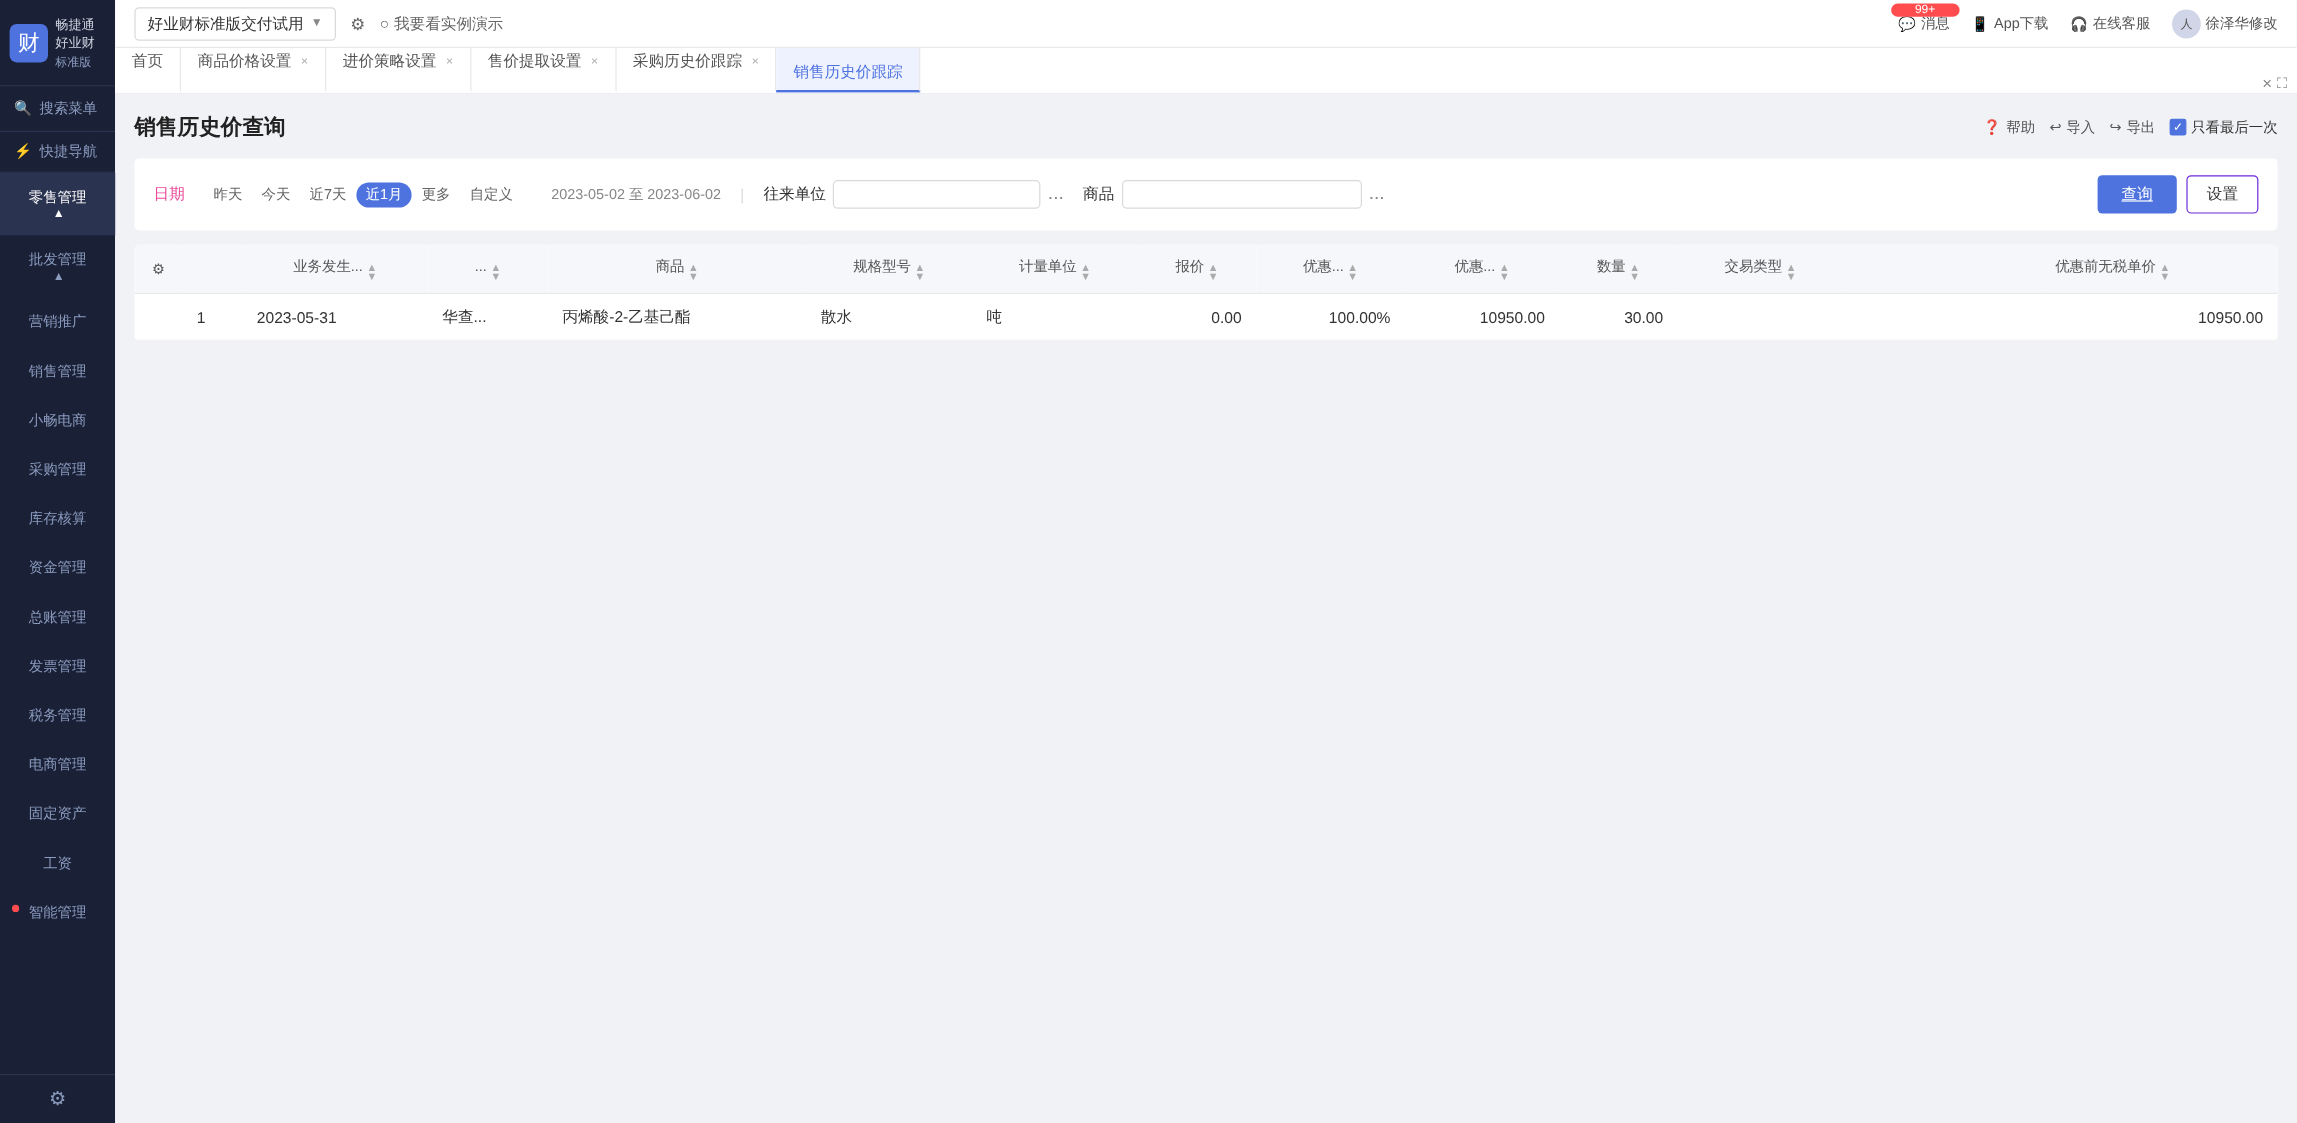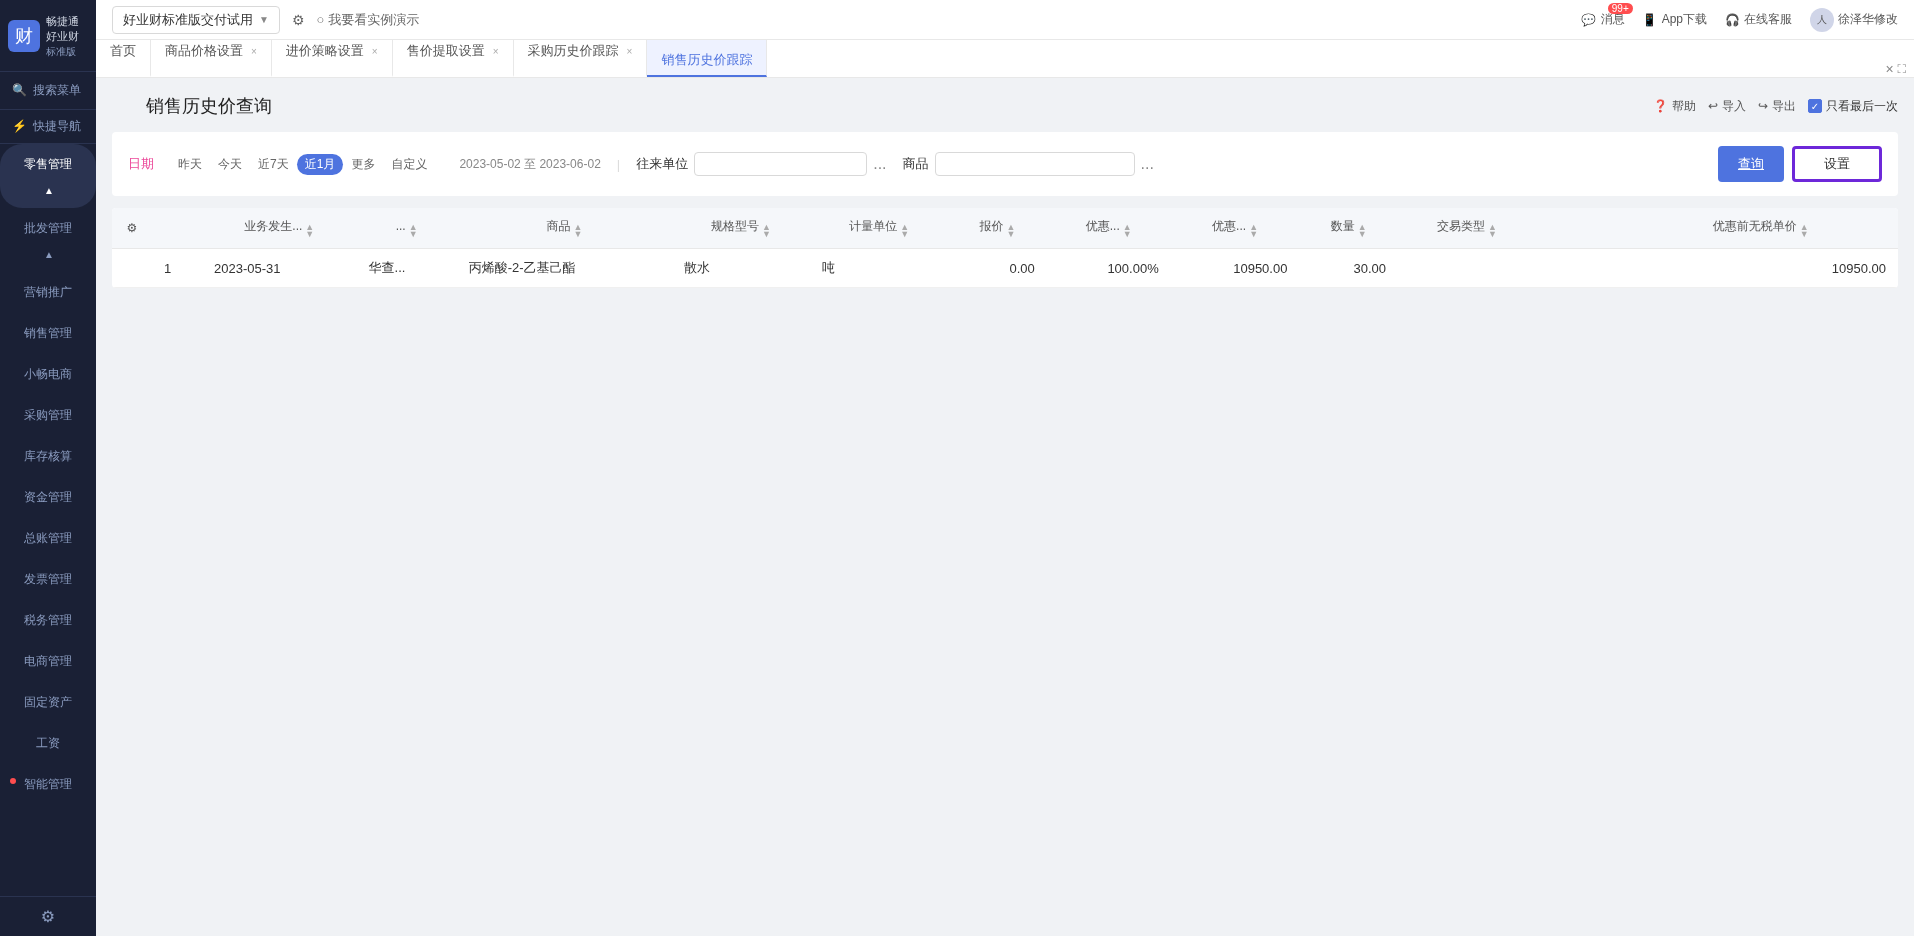--- a/index.html
+++ b/index.html
@@ -6,52 +6,52 @@
     body { font-family: "Microsoft YaHei", "PingFang SC", sans-serif; font-size: 13px; background: #f0f2f5; display: flex; height: 936px; overflow: hidden; }
 
     
     .sidebar { width: 96px; background: #1a2035; color: #cdd3e0; display: flex; flex-direction: column; height: 100%; flex-shrink: 0; }
     .sidebar-logo { padding: 14px 8px 12px; display: flex; align-items: center; gap: 6px; border-bottom: 1px solid #2a3350; }
     .sidebar-logo-icon { width: 32px; height: 32px; background: #4e73df; border-radius: 6px; display: flex; align-items: center; justify-content: center; color: white; font-size: 18px; flex-shrink: 0; }
     .sidebar-logo-text { font-size: 11px; line-height: 1.4; color: #cdd3e0; }
     .sidebar-logo-sub { font-size: 10px; color: #8a9bbf; }
     .sidebar-search { padding: 10px 12px; cursor: pointer; display: flex; align-items: center; gap: 6px; color: #8a9bbf; font-size: 12px; border-bottom: 1px solid #2a3350; }
     .sidebar-nav { padding: 8px 12px; cursor: pointer; display: flex; align-items: center; gap: 6px; color: #8a9bbf; font-size: 12px; border-bottom: 1px solid #2a3350; }
-    .sidebar-item { padding: 12px 8px; cursor: pointer; display: flex; flex-direction: column; align-items: center; gap: 12px; color: #8a9bbf; font-size: 12px; position: relative; border-radius: 22px; }
+    .sidebar-item { padding: 12px 8px; cursor: pointer; display: flex; flex-direction: column; align-items: center; gap: 0; color: #8a9bbf; font-size: 12px; position: relative; }
     .sidebar-item.active { color: #fff; background: #2a3350; }
     .sidebar-item .arrow { font-size: 10px; margin-left: 2px; }
     .sidebar-dot { width: 6px; height: 6px; background: #ff4d4f; border-radius: 50%; position: absolute; left: 10px; top: 14px; }
     .sidebar-bottom { margin-top: auto; border-top: 1px solid #2a3350; padding: 10px 8px; display: flex; justify-content: center; }
     .sidebar-bottom-icon { color: #8a9bbf; font-size: 16px; cursor: pointer; }
 
     
     .main { flex: 1; display: flex; flex-direction: column; overflow: hidden; background: #f0f2f5; }
 
     
     .topbar { height: 40px; background: white; display: flex; align-items: center; padding: 0 16px; gap: 12px; border-bottom: 1px solid #e8e8e8; flex-shrink: 0; }
     .topbar-selector { display: flex; align-items: center; gap: 6px; border: 1px solid #d9d9d9; border-radius: 4px; padding: 4px 10px; cursor: pointer; font-size: 13px; color: #333; }
     .topbar-selector .chevron { font-size: 10px; color: #888; }
     .topbar-settings-icon { color: #666; cursor: pointer; font-size: 14px; }
     .topbar-demo { display: flex; align-items: center; gap: 4px; color: #666; font-size: 13px; cursor: pointer; }
     .topbar-right { margin-left: auto; display: flex; align-items: center; gap: 18px; }
     .topbar-right-item { display: flex; align-items: center; gap: 4px; color: #555; font-size: 12px; cursor: pointer; position: relative; }
-    .badge { background: #ff4d4f; color: white; border-radius: 10px; font-size: 10px; padding: 0 4px; min-width: 18px; text-align: center; position: absolute; top: -8px; right: -8px; }
+    .badge { background: #ff4d4f; color: white; border-radius: 10px; font-size: 10px; padding: 0 20px; min-width: 18px; text-align: center; position: absolute; top: -8px; right: -8px; }
     .avatar { width: 24px; height: 24px; background: #d0d5e8; border-radius: 50%; display: flex; align-items: center; justify-content: center; font-size: 10px; color: #555; }
 
     
     .tabs { height: 38px; background: white; display: flex; align-items: flex-end; padding: 0 0 0 0; border-bottom: 1px solid #e8e8e8; flex-shrink: 0; overflow-x: auto; }
     .tab { display: flex; align-items: center; gap: 6px; padding: 24px 14px; font-size: 13px; color: #555; cursor: pointer; border-bottom: 2px solid transparent; white-space: nowrap; border-right: 1px solid #e8e8e8; height: 30px; }
     .tab.active { color: #4e73df; background: #eef2ff; border-bottom: 2px solid #4e73df; flex-direction: column; }
     .tab .close-icon { font-size: 10px; color: #aaa; margin-left: 2px; }
     .tab-end-actions { margin-left: auto; display: flex; align-items: center; gap: 4px; padding: 0 8px; }
 
     
     .page { flex: 1; overflow: auto; padding: 16px 16px; background: #f0f2f5; }
     .page-header { display: flex; align-items: center; justify-content: space-between; margin-bottom: 14px; }
-    .page-title { font-size: 18px; font-weight: normal; color: #222; margin-left: 34px; }
+    .page-title { font-size: 18px; font-weight: bold; color: #222; }
     .page-header-actions { display: flex; align-items: center; gap: 12px; }
     .page-header-btn { display: flex; align-items: center; gap: 4px; font-size: 12px; color: #555; cursor: pointer; }
     .page-header-checkbox { display: flex; align-items: center; gap: 4px; font-size: 12px; color: #333; cursor: pointer; }
     .checkbox-box { width: 14px; height: 14px; border: 1px solid #4e73df; background: #4e73df; border-radius: 2px; display: inline-flex; align-items: center; justify-content: center; color: white; font-size: 10px; }
 
     
     .filter-area { background: white; border-radius: 4px; padding: 14px 16px; margin-bottom: 12px; }
     .filter-row { display: flex; align-items: center; gap: 16px; flex-wrap: wrap; }
     .filter-label { font-size: 13px; color: #ec4899; }
     .filter-date-options { display: flex; align-items: flex-start; gap: 0; }
@@ -252,21 +252,21 @@
           <input class="filter-input" type="text" value="" style="min-width: 160px;">
           <span class="filter-dots">...</span>
         </div>
         <div class="filter-input-group">
           <span class="filter-input-label">商品</span>
           <input class="filter-input" type="text" value="" style="min-width: 200px;">
           <span class="filter-dots">...</span>
         </div>
         <div style="margin-left:auto; display:flex; gap:8px;">
           <button style="background:#4e73df;color:white;border:none;border-radius:4px;padding:6px 20px;font-size:13px;cursor:pointer;text-decoration:underline;">查询</button>
-          <button style="background:white;color:#333;border:3px solid #6d28d9;border-radius:4px;padding:6px 29px;font-size:13px;cursor:pointer;">设置</button>
+          <button style="background:white;color:#333;border:1px solid #6d28d9;border-radius:4px;padding:6px 16px;font-size:13px;cursor:pointer;">设置</button>
         </div>
       </div>
     </div>
 
     <div class="table-container">
       <table class="data-table">
         <thead>
           <tr>
             <th style="width:40px;text-align:center;">
               <span>⚙</span>

